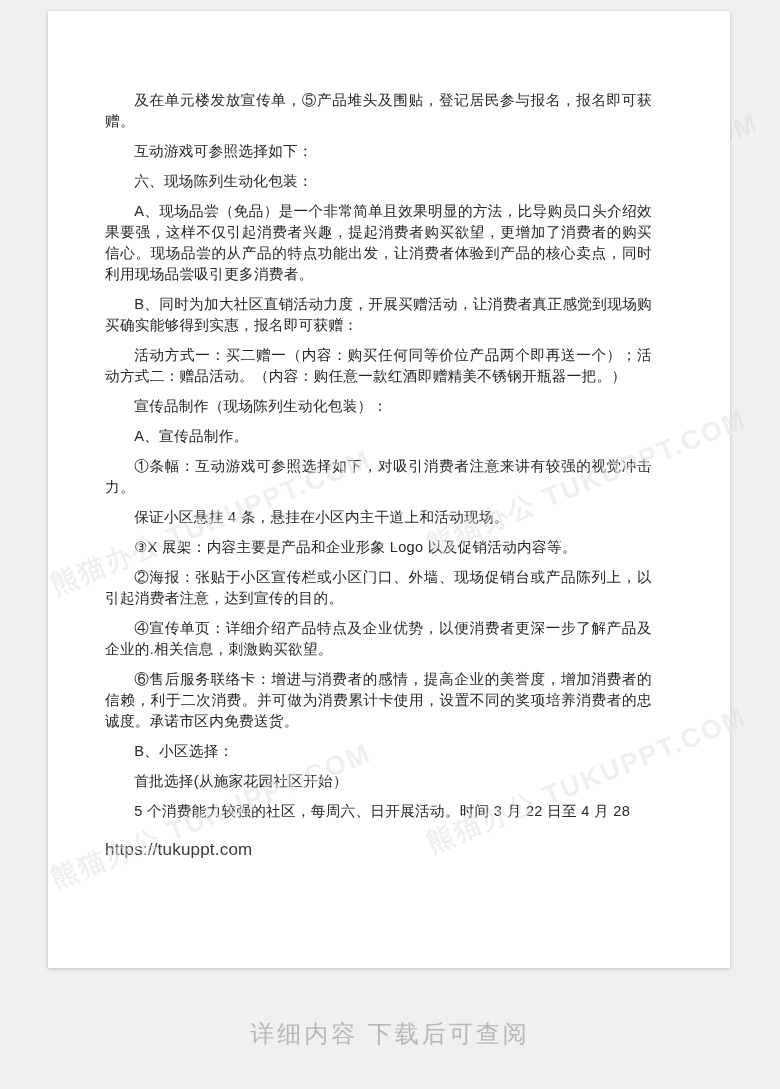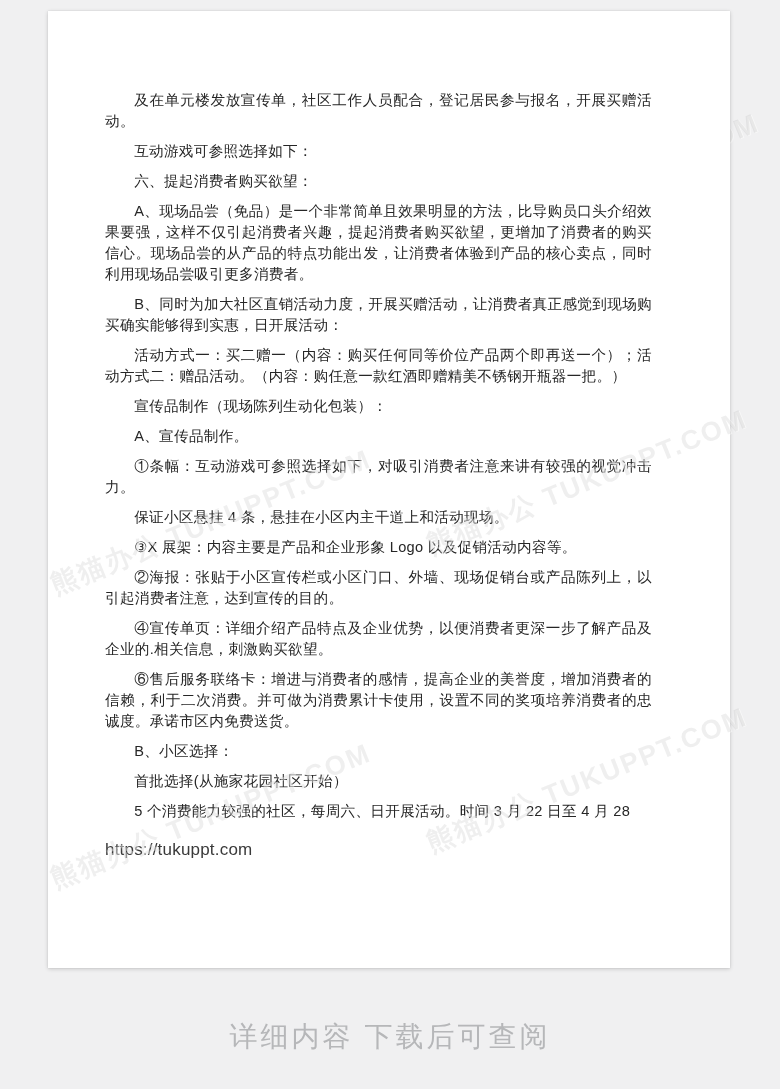--- a/index.html
+++ b/index.html
@@ -70,38 +70,38 @@
   .wm-5 { left: 52px;  top: 862px; }
   .wm-6 { left: 428px; top: 826px; }
 
   .bottom-caption {
     position: absolute;
     left: 0;
     top: 1018px;
     width: 780px;
     text-align: center;
     font-family: "Liberation Sans", sans-serif;
-    font-size: 28px;
+    font-size: 24px;
     letter-spacing: 3px;
     color: #b6b7b9;
   }
 </style>
 </head>
 <body>
 
 <div class="watermark wm-1">熊猫办公 TUKUPPT.COM</div>
 <div class="watermark wm-2">熊猫办公 TUKUPPT.COM</div>
 
 <div class="doc-page">
   <div class="doc-content">
-    <p>及在单元楼发放宣传单，社区工作人员配合，登记居民参与报名，开展买赠活动。</p>
+    <p>及在单元楼发放宣传单，⑤产品堆头及围贴，登记居民参与报名，报名即可获赠。</p>
     <p>互动游戏可参照选择如下：</p>
-    <p>六、提起消费者购买欲望：</p>
+    <p>六、现场陈列生动化包装：</p>
     <p>A、现场品尝（免品）是一个非常简单且效果明显的方法，比导购员口头介绍效果要强，这样不仅引起消费者兴趣，提起消费者购买欲望，更增加了消费者的购买信心。现场品尝的从产品的特点功能出发，让消费者体验到产品的核心卖点，同时利用现场品尝吸引更多消费者。</p>
-    <p>B、同时为加大社区直销活动力度，开展买赠活动，让消费者真正感觉到现场购买确实能够得到实惠，日开展活动：</p>
+    <p>B、同时为加大社区直销活动力度，开展买赠活动，让消费者真正感觉到现场购买确实能够得到实惠，报名即可获赠：</p>
     <p>活动方式一：买二赠一（内容：购买任何同等价位产品两个即再送一个）；活动方式二：赠品活动。（内容：购任意一款红酒即赠精美不锈钢开瓶器一把。）</p>
     <p>宣传品制作（现场陈列生动化包装）：</p>
     <p>A、宣传品制作。</p>
     <p>①条幅：互动游戏可参照选择如下，对吸引消费者注意来讲有较强的视觉冲击力。</p>
     <p>保证小区悬挂 4 条，悬挂在小区内主干道上和活动现场。</p>
     <p>③X 展架：内容主要是产品和企业形象 Logo 以及促销活动内容等。</p>
     <p>②海报：张贴于小区宣传栏或小区门口、外墙、现场促销台或产品陈列上，以引起消费者注意，达到宣传的目的。</p>
     <p>④宣传单页：详细介绍产品特点及企业优势，以便消费者更深一步了解产品及企业的.相关信息，刺激购买欲望。</p>
     <p>⑥售后服务联络卡：增进与消费者的感情，提高企业的美誉度，增加消费者的信赖，利于二次消费。并可做为消费累计卡使用，设置不同的奖项培养消费者的忠诚度。承诺市区内免费送货。</p>
     <p>B、小区选择：</p>

